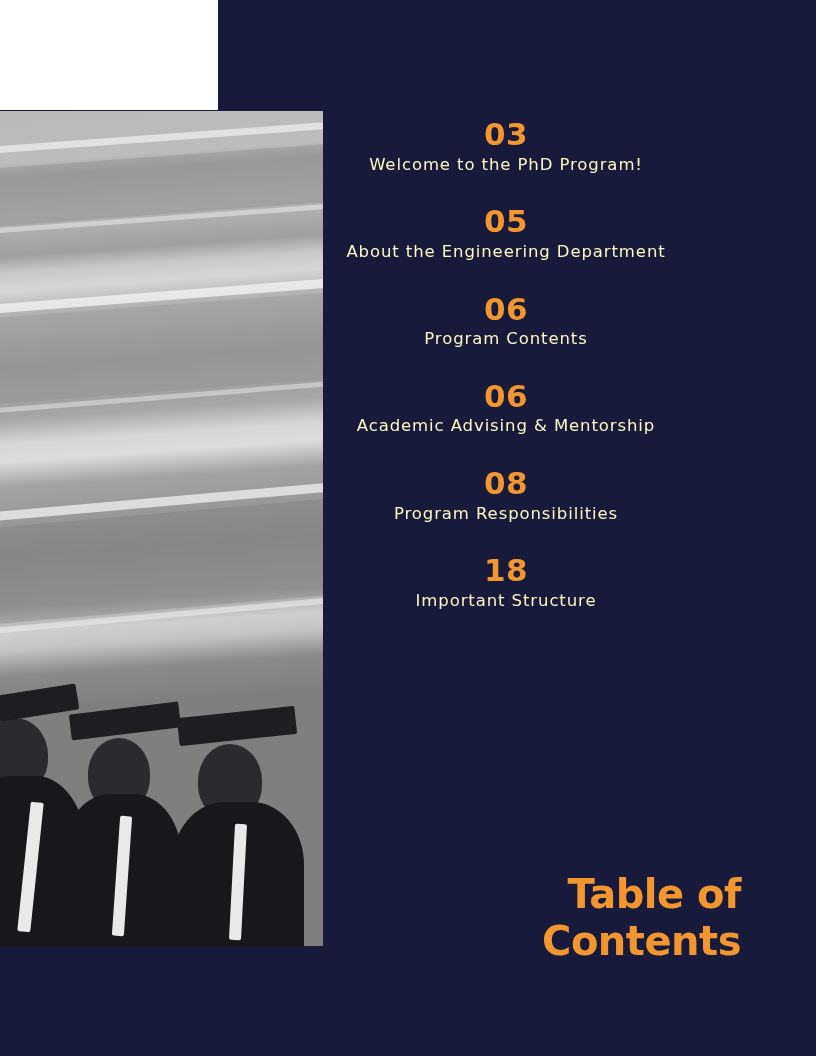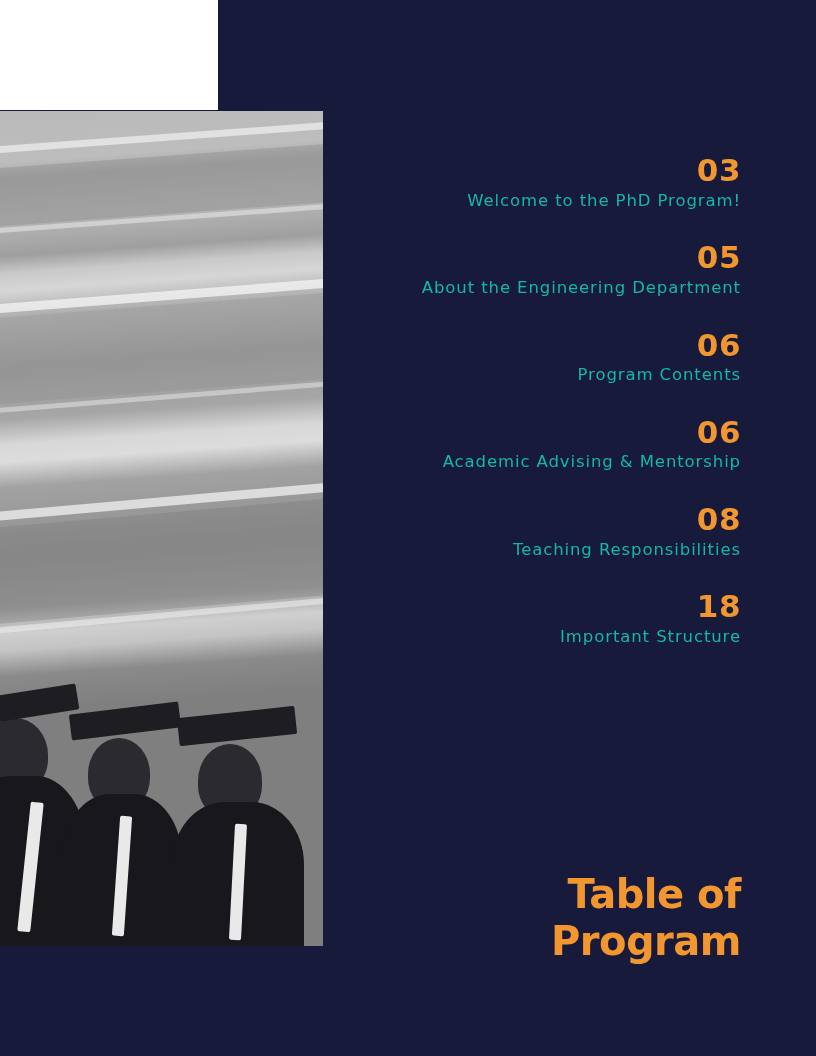--- a/index.html
+++ b/index.html
@@ -118,34 +118,33 @@
     background: #e9e9e9;
     border-radius: 2px;
   }
 
   
   .toc-list {
     position: absolute;
     right: 75px;
     top: 118px;
     width: 470px;
-    text-align: right;
-    margin-top: 36px;
+    text-align: center;
   }
   .toc-item { margin-bottom: 28px; }
   .toc-num {
     font-size: 31px;
     font-weight: bold;
     color: #f2972f;
     letter-spacing: 0.5px;
     line-height: 1.05;
   }
   .toc-label {
     font-size: 16.5px;
-    color: #14b8a6;
+    color: #fef9c3;
     letter-spacing: 0.9px;
     line-height: 1.5;
     margin-top: 2px;
   }
 
   
   .big-title {
     position: absolute;
     right: 75px;
     bottom: 92px;
@@ -214,28 +213,28 @@
       <div class="toc-label">Program Contents</div>
     </div>
 
     <div class="toc-item">
       <div class="toc-num">06</div>
       <div class="toc-label">Academic Advising &amp; Mentorship</div>
     </div>
 
     <div class="toc-item">
       <div class="toc-num">08</div>
-      <div class="toc-label">Teaching Responsibilities</div>
+      <div class="toc-label">Program Responsibilities</div>
     </div>
 
     <div class="toc-item">
       <div class="toc-num">18</div>
       <div class="toc-label">Important Structure</div>
     </div>
 
   </div>
 
   <div class="big-title">
     <span class="line">Table of</span>
-    <span class="line">Program</span>
+    <span class="line">Contents</span>
   </div>
 
 </div>
 
 </body></html>

